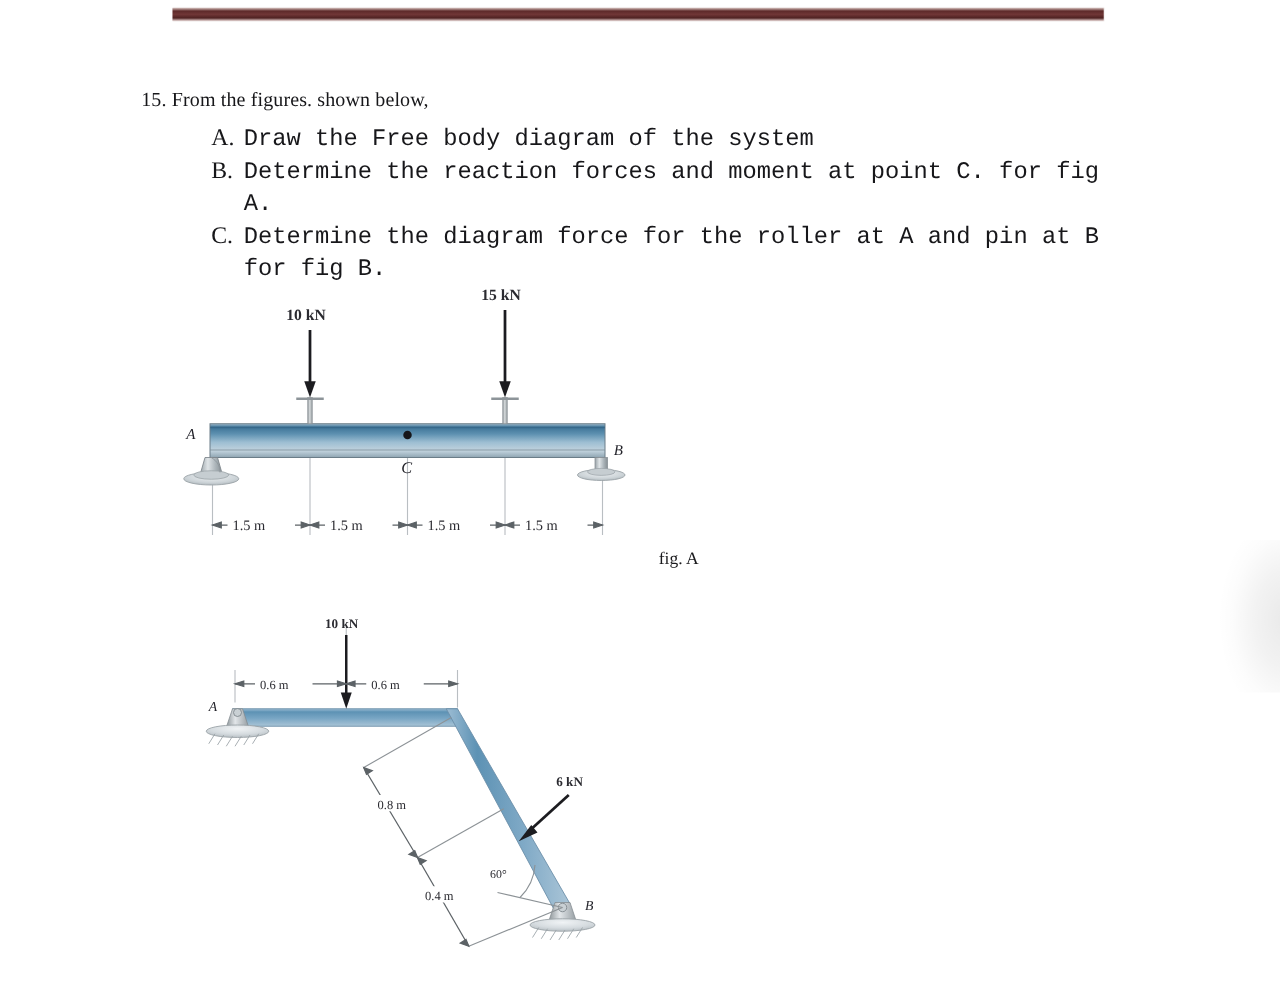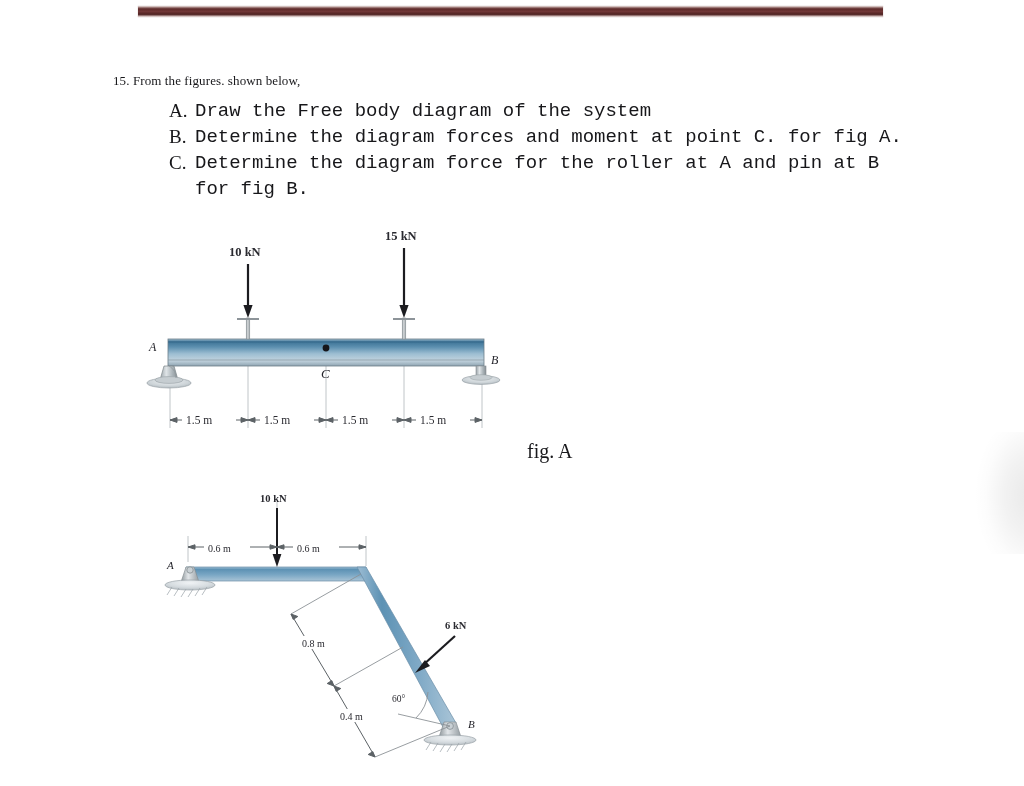--- a/index.html
+++ b/index.html
@@ -39,21 +39,21 @@
   }
 
   
   .question {
     position: absolute;
     left: 113px;
     top: 68px;
     width: 790px;
   }
   .q-title {
-    font-size: 13px;
+    font-size: 16px;
     line-height: 26px;
     letter-spacing: 0.1px;
     color: #17171a;
   }
   .q-list {
     margin: 4px 0 0 0;
     padding: 0;
     list-style: none;
   }
   .q-item {
@@ -74,21 +74,21 @@
     position: absolute;
     left: 140px;
     top: 228px;
     width: 400px;
     height: 215px;
   }
   .figA-caption {
     position: absolute;
     left: 527px;
     top: 440px;
-    font-size: 20px;
+    font-size: 14px;
     color: #19191c;
     text-align: right;
   }
   .figB-wrap {
     position: absolute;
     left: 160px;
     top: 486px;
     width: 345px;
     height: 280px;
   }
@@ -140,21 +140,21 @@
     <span>15.</span>
     <span>From the figures. shown below,</span>
   </div>
   <ul class="q-list">
     <li class="q-item">
       <span class="q-letter">A.</span>
       <span class="q-text">Draw the Free body diagram of the system</span>
     </li>
     <li class="q-item">
       <span class="q-letter">B.</span>
-      <span class="q-text">Determine the diagram forces and moment at point C. for fig A.</span>
+      <span class="q-text">Determine the reaction forces and moment at point C. for fig A.</span>
     </li>
     <li class="q-item">
       <span class="q-letter">C.</span>
       <span class="q-text">Determine  the diagram force for  the roller at A and pin at B for fig B.</span>
     </li>
   </ul>
 </div>
 
 <div class="figA-wrap">
   <svg width="400" height="215" viewBox="0 0 400 215">

